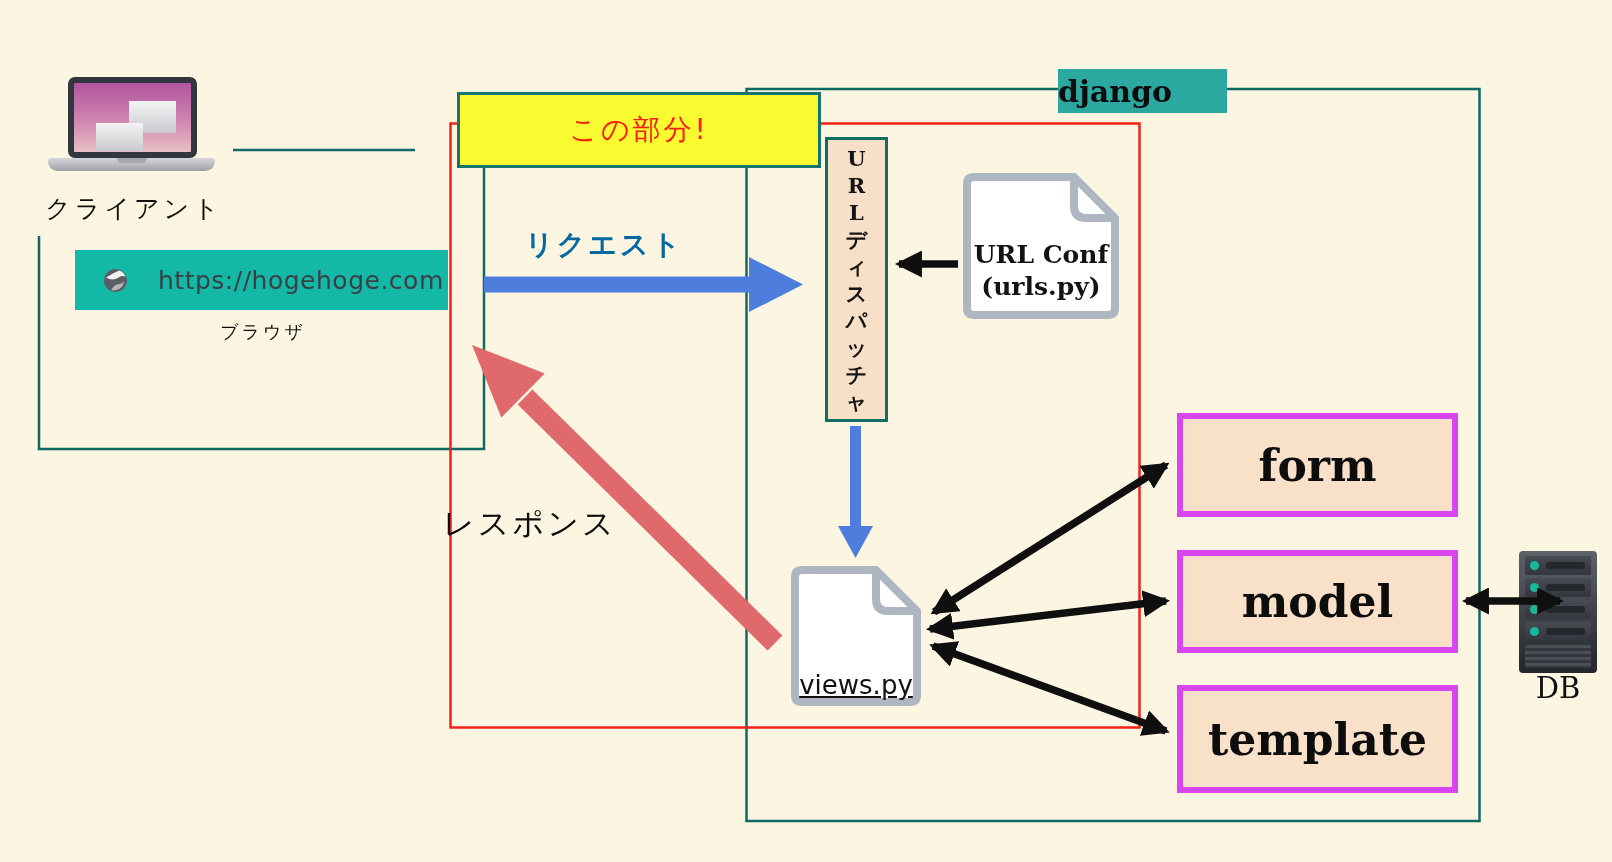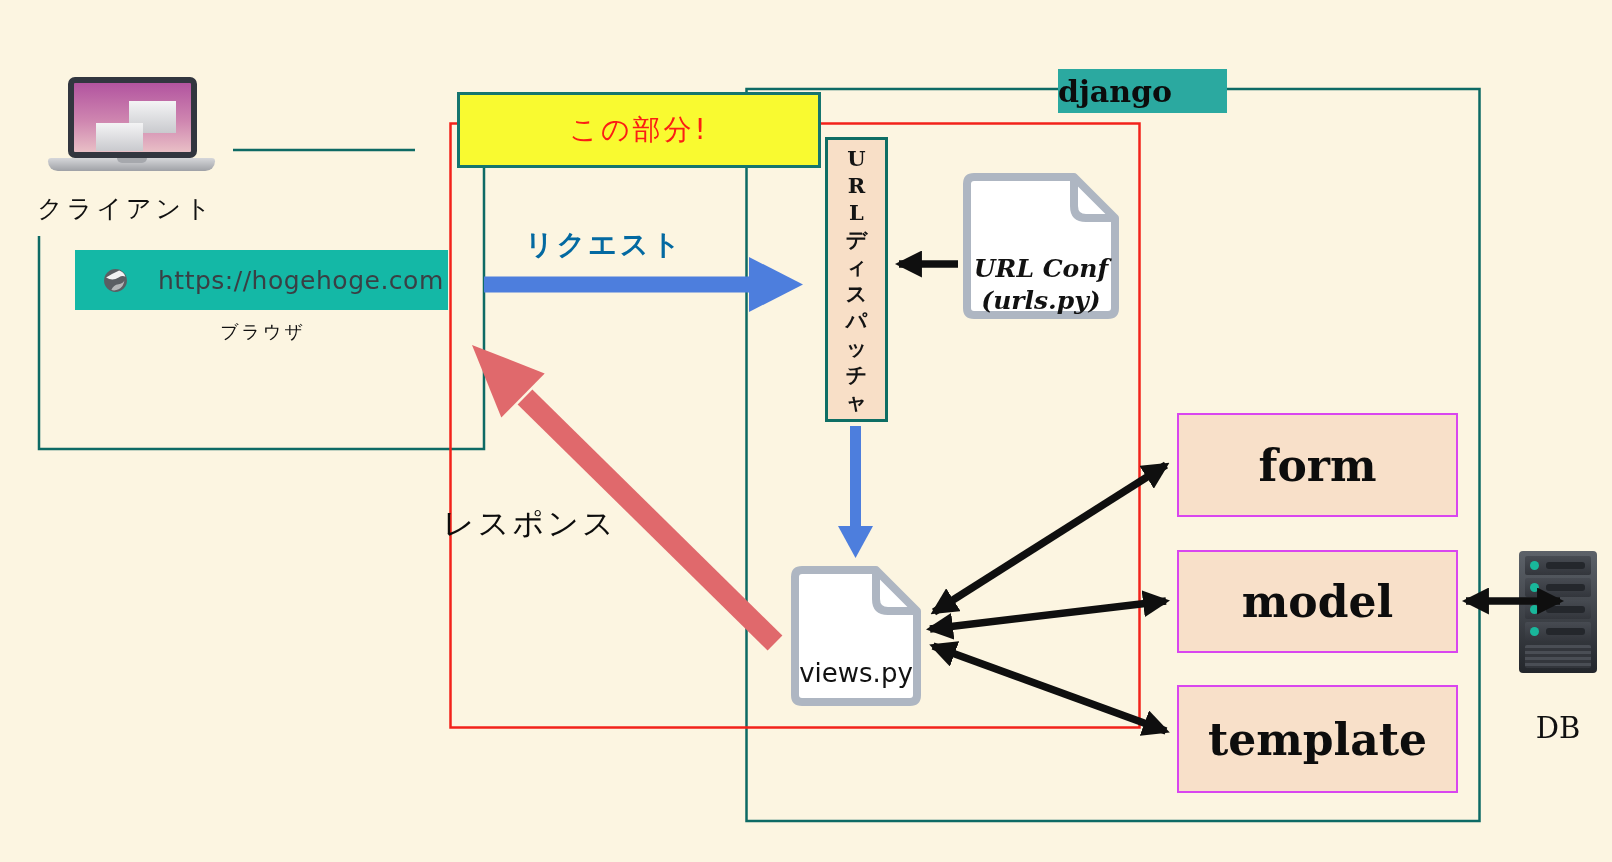--- a/index.html
+++ b/index.html
@@ -25,21 +25,21 @@
   .laptop-base{
     position:absolute; left:0; top:81px; width:167px; height:13px;
     background:linear-gradient(180deg,#d6d7da,#9fa1a6);
     border-radius:4px 4px 12px 12px;
   }
   .laptop-notch{
     position:absolute; left:69px; top:81px; width:30px; height:5px;
     background:#a6a8ad; border-radius:0 0 6px 6px;
   }
 
-  .client-label{left:36px; top:192px; width:180px; text-align:center;
+  .client-label{left:44px; top:192px; width:180px; text-align:center;
     font-size:25px; color:#101010; letter-spacing:4px;}
 
   
   .browser-bar{left:75px; top:250px; width:373px; height:60px; background:#14b8a6;
     display:flex; align-items:center;}
   .globe{margin-left:28px; width:25px; height:25px; flex:0 0 auto;}
   .url-text{margin-left:30px; font-size:25px; color:#3a3f44; letter-spacing:0.5px; white-space:nowrap;}
   .browser-label{left:178px; top:320px; width:170px; text-align:center;
     font-size:18px; color:#101010; letter-spacing:3px;}
 
@@ -62,43 +62,43 @@
     font-size:21px; line-height:27px; color:#141414;}
 
   
   .doc{box-sizing:border-box;}
   .doc-urlconf{left:962px; top:172px; width:158px; height:148px;}
   .doc-views{left:790px; top:565px; width:132px; height:142px;}
   .doc svg{position:absolute; left:0; top:0;}
   .doc-text{position:absolute; left:0; right:0; text-align:center;
     font-family:"DejaVu Serif", serif; font-weight:bold; font-size:25px;
     color:#121212; line-height:32px;}
-  .doc-urlconf .doc-text{top:81px;font-style:italic;}
-  .doc-views .doc-text{bottom:18px; font-family:"DejaVu Sans", sans-serif; font-weight:normal; font-size:26px;}
-
-  
-  .comp{background:#f8e0c9; border:2px solid #d946ef; box-sizing:border-box;
+  .doc-urlconf .doc-text{top:67px;}
+  .doc-views .doc-text{bottom:6px; font-family:"DejaVu Sans", sans-serif; font-weight:normal; font-size:26px;text-decoration:underline;}
+
+  
+  .comp{background:#f8e0c9; border:6px solid #d946ef; box-sizing:border-box;
     display:flex; align-items:center; justify-content:center;
     font-family:"DejaVu Serif", serif; font-weight:bold; font-size:44px; color:#0d0d0d;}
   .comp-form{left:1177px; top:413px; width:281px; height:104px;}
   .comp-model{left:1177px; top:550px; width:281px; height:103px;}
   .comp-template{left:1177px; top:685px; width:281px; height:108px;align-items:center;}
 
   
   .db-icon{left:1519px; top:551px; width:78px; height:122px;
     background:linear-gradient(180deg,#5d6269,#23262b); border-radius:4px;
     padding:5px 6px; box-sizing:border-box; display:flex; flex-direction:column; gap:3px;}
   .db-row{height:19px; background:linear-gradient(180deg,#474b52,#33363c);
     border-radius:2px; display:flex; align-items:center; flex:0 0 auto;}
   .db-dot{width:9px; height:9px; border-radius:50%; background:#19b79b; margin-left:5px;}
   .db-bar{flex:1; height:7px; background:#24272c; border-radius:3px; margin:0 6px 0 7px;}
   .db-vent{flex:1; background:repeating-linear-gradient(180deg,#4a4e55 0 3px,#33363c 3px 6px);
     border-radius:2px; margin-top:1px;}
   .db-label{left:1519px; top:671px; width:78px; text-align:center;
-    font-family:"DejaVu Serif", serif; font-size:29px; color:#101010;margin-top:40px;}
+    font-family:"DejaVu Serif", serif; font-size:29px; color:#101010;}
 
   
   .request-label{left:525px; top:226px; font-size:28px; font-weight:bold;
     color:#0369a1; letter-spacing:3px;}
   .response-label{left:443px; top:503px; font-size:31px; font-weight:normal;
     color:#0c0c0c; letter-spacing:3px;}
 </style>
 </head>
 <body>
 

